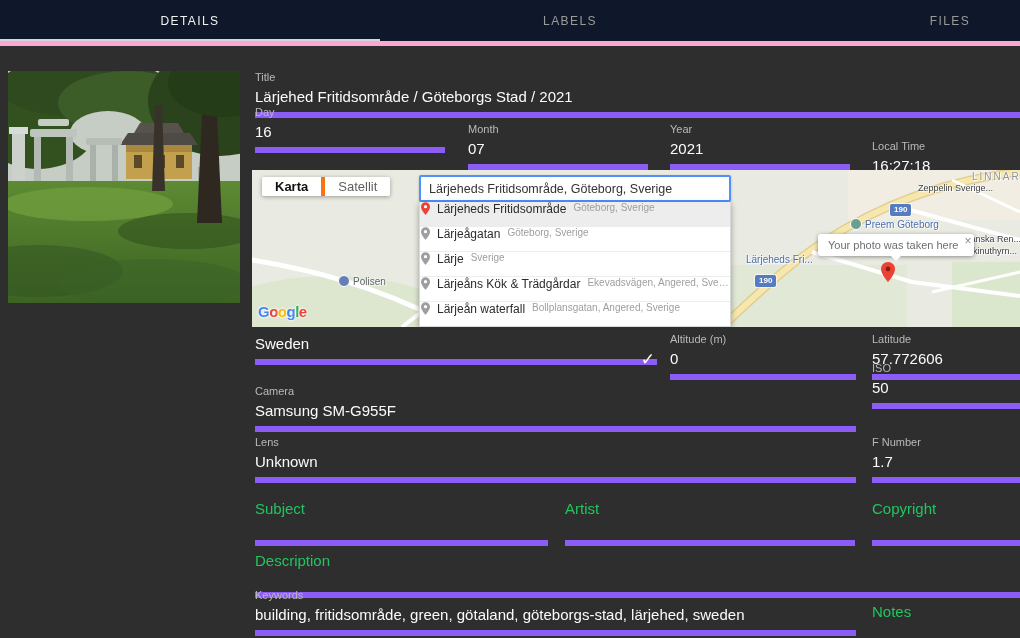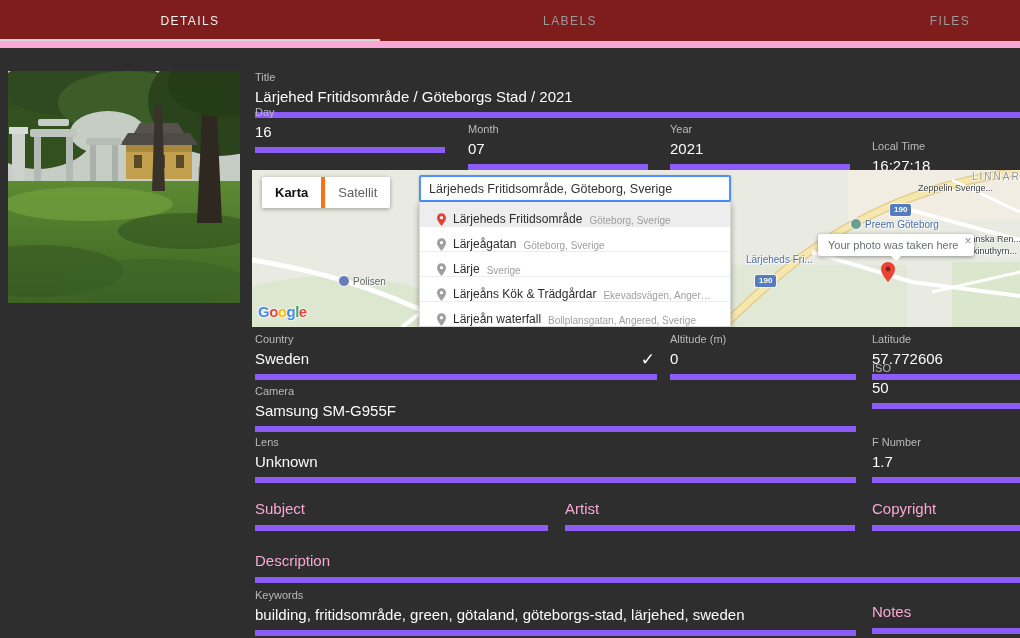--- a/index.html
+++ b/index.html
@@ -1,49 +1,49 @@
 <!DOCTYPE html>
 <html><head>
 <meta charset="utf-8">
 <style>
   html,body{margin:0;padding:0}
   body{
     width:1020px;height:638px;position:relative;overflow:hidden;
     background:#2e2e2e;font-family:"Liberation Sans",sans-serif;
   }
   
-  .tabbar{position:absolute;left:0;top:0;width:1020px;height:41px;background:#7f1d1d;border-bottom:7px solid #f9a8d4}
+  .tabbar{position:absolute;left:0;top:0;width:1020px;height:41px;background:#0f172a;border-bottom:5px solid #f9a8d4}
   .tab{position:absolute;top:0;height:41px;width:380px;display:flex;align-items:center;justify-content:center;
        font-size:12px;letter-spacing:1.4px;color:#9a9a9a;cursor:pointer;text-transform:uppercase}
   .tab.active{color:#f2f2f2}
   .tab-indicator{position:absolute;left:0;bottom:0;width:380px;height:2px;background:#d6d6d6}
   
   .photo{position:absolute;left:8px;top:71px;width:232px;height:232px;overflow:hidden;background:#3a3a3a}
   
   .field{position:absolute}
   .flabel{font-size:11px;color:#b9b9b9;margin-bottom:3px;white-space:nowrap}
   .fvalue{font-size:15px;color:#fbfbfb;border-bottom:6px solid #8b5cf6;padding:2px 0 7px;min-height:17px;
           white-space:nowrap;overflow:hidden;cursor:text}
-  .field.empty .fvalue{color:#f9a8d4;padding:3px 0 8px}
+  .field.empty .fvalue{color:#22c55e;padding:3px 0 23px}
   .check{position:absolute;right:2px;top:16px;color:#ffffff;font-size:17px;cursor:pointer}
   
   .map{position:absolute;left:252px;top:170px;width:768px;height:157px;overflow:hidden;background:#e9ebe2}
   .map-bg{position:absolute;left:0;top:0}
   .maptype{position:absolute;left:10px;top:7px;display:flex;border-radius:2px;overflow:hidden;
            box-shadow:0 1px 4px rgba(0,0,0,.35);z-index:4}
-  .mt-btn{background:#fff;border:none;padding:8px 13px;font-size:13px;font-family:inherit;color:#5f5f5f;cursor:pointer}
+  .mt-btn{background:#fff;border:none;padding:2px 13px;font-size:13px;font-family:inherit;color:#5f5f5f;cursor:pointer}
   .mt-btn.active{font-weight:bold;color:#111}
   .mt-btn + .mt-btn{border-left:4px solid #f97316}
   .searchbox{position:absolute;left:167px;top:5px;width:312px;height:27px;box-sizing:border-box;z-index:5;
              border:2px solid #4d90fe;border-radius:2px;padding:0 8px;font-size:12.5px;color:#333;
              font-family:inherit;outline:none;box-shadow:0 1px 3px rgba(0,0,0,.2);
              text-decoration:underline;text-decoration-style:wavy;text-decoration-color:#d93025;text-underline-offset:3px}
   .dropdown{position:absolute;left:167px;top:32px;width:312px;background:#fff;z-index:5;
             box-shadow:0 2px 6px rgba(0,0,0,.35);border:1px solid #d9d9d9;border-top:none;box-sizing:border-box}
-  .sugg{display:flex;align-items:flex-end;height:24px;padding:0 17px;gap:7px;background:#fff;border-top:1px solid #ececec;
+  .sugg{display:flex;align-items:flex-start;height:24px;padding:0 1px;gap:7px;background:#fff;border-top:1px solid #ececec;
         font-size:12px;color:#2b2b2b;white-space:nowrap;overflow:hidden;cursor:pointer}
   .sugg.sel{background:#ededed;border-top:none}
   .s-main{flex:0 0 auto}
   .s-sec{font-size:10px;color:#9e9e9e;overflow:hidden;text-overflow:ellipsis}
   .pin{flex:0 0 auto}
   .poi{position:absolute;font-size:10px;color:#5f6368;z-index:2;display:flex;align-items:center;gap:3px;white-space:nowrap;
        text-shadow:0 0 2px #fff,0 0 2px #fff,1px 1px 1px #fff;cursor:pointer}
   .poi.blue{color:#4a6da7}
   .poi.dark{color:#3c4043;font-size:9px}
   .poi.area{color:#8d939a;letter-spacing:2px;cursor:default}
@@ -234,21 +234,20 @@
 
   <div class="tooltip" style="left:566px;top:64px">
     <span>Your photo was taken here</span>
     <span class="tt-close">×</span>
   </div>
 
   <div class="glogo" style="left:6px;top:133px"><span style="color: rgb(66, 133, 244);">G</span><span style="color: rgb(234, 67, 53);">o</span><span style="color: rgb(251, 188, 5);">o</span><span style="color: rgb(66, 133, 244);">g</span><span style="color: rgb(52, 168, 83);">l</span><span style="color: rgb(234, 67, 53);">e</span></div>
 </div>
 
 <div class="field" style="left:255px;top:333px;width:402px">
-  <div class="flabel">Country</div>
   <div class="fvalue">Sweden</div>
   <span class="check">✓</span>
 </div>
 <div class="field" style="left:670px;top:333px;width:186px">
   <div class="flabel">Altitude (m)</div>
   <div class="fvalue">0</div>
 </div>
 <div class="field" style="left:872px;top:333px;width:148px">
   <div class="flabel">Latitude</div>
   <div class="fvalue">57.772606</div>

